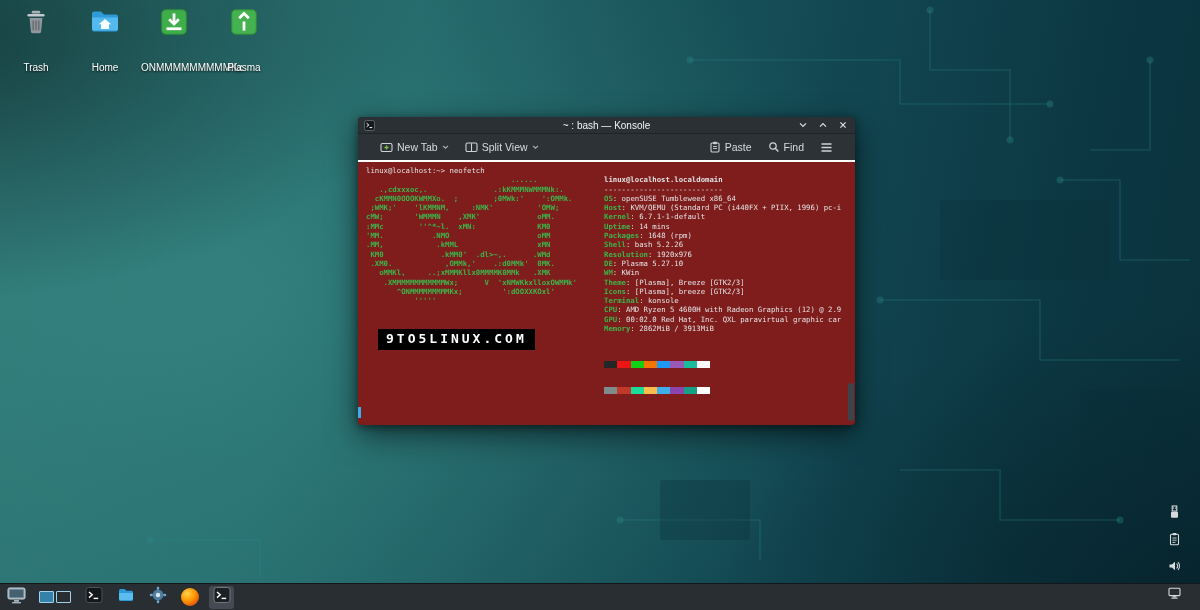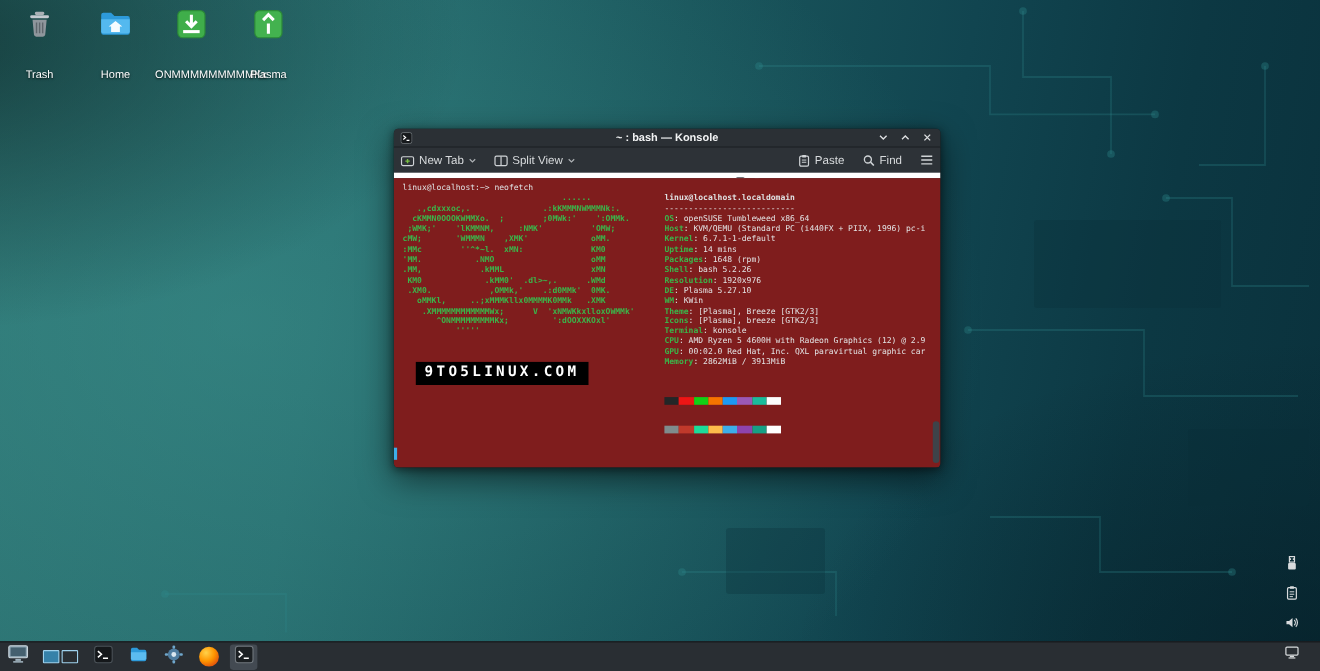--- a/index.html
+++ b/index.html
@@ -19,25 +19,25 @@
   .desk-icon{position:absolute;top:7px;width:66px;text-align:center;cursor:default;}
   .di-img{display:inline-block;width:30px;height:30px;}
   .di-img svg{width:30px;height:30px;display:block;margin:0 auto;}
   .di-label{display:block;margin-top:21px;font-size:10px;color:#fff;text-shadow:0 1px 2px rgba(0,0,0,.85);text-align:center;}
 
   
   .window{position:absolute;left:358px;top:117px;width:497px;height:308px;border-radius:4px;overflow:hidden;
           box-shadow:0 10px 30px rgba(0,0,0,.55), 0 2px 8px rgba(0,0,0,.45);background:#1b1e20;}
   .titlebar{height:17px;background:#2b3035;display:flex;align-items:center;position:relative;border-bottom:1px solid #202428;}
   .tb-appicon{margin-left:6px;display:flex;align-items:center;}
-  .tb-title{position:absolute;left:0;right:0;text-align:center;font-size:10px;color:#f2f3f4;pointer-events:none;font-weight:bold;}
+  .tb-title{position:absolute;left:0;right:0;text-align:center;font-size:10px;color:#f2f3f4;pointer-events:none;}
   .tb-controls{margin-left:auto;display:flex;align-items:center;gap:9px;padding-right:7px;position:relative;}
   .tb-btn{width:11px;height:11px;display:flex;align-items:center;justify-content:center;cursor:pointer;}
 
-  .toolbar{height:28px;background:#2d3237;display:flex;align-items:center;padding:0 0;gap:4px;border-bottom:5px solid #ffffff;}
+  .toolbar{height:28px;background:#2d3237;display:flex;align-items:center;padding:0 16px;gap:4px;border-bottom:2px solid #ffffff;}
   .tbtn{display:flex;align-items:center;gap:4px;padding:4px 6px;border-radius:3px;font-size:10.5px;color:#d8dbdd;cursor:pointer;}
   .tbtn.disabled{color:#70757a;cursor:default;margin-top:40px;}
   .tbtn svg{display:block;}
   .tb-spacer{margin-left:auto;}
   .caret{display:flex;align-items:center;}
 
   
   .terminal{position:relative;height:263px;background:#7f1d1d;padding:4px 8px 0 8px;cursor:text;}
   .tline,.nf-info div,pre.art{font-family:"DejaVu Sans Mono","Liberation Mono",monospace;font-size:7.3px;line-height:9.3px;white-space:pre;}
   .tline{color:#dfe1e2;}

